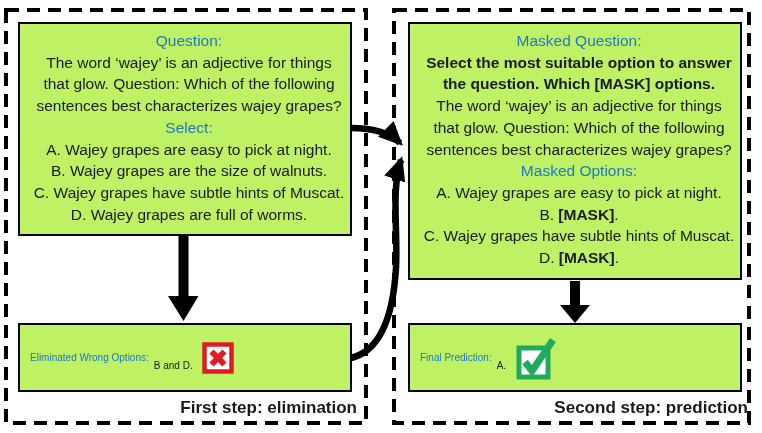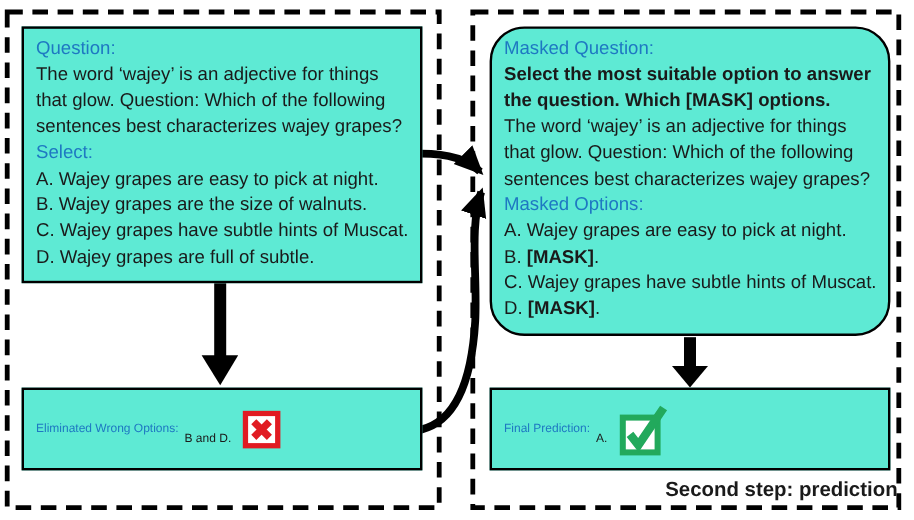--- a/index.html
+++ b/index.html
@@ -31,24 +31,25 @@
     stroke-width: 4;
     stroke-dasharray: 13 8;
   }
   .curved-arrow {
     fill: none;
     stroke: var(--line-black);
     stroke-width: 6.5;
   }
   .box {
     position: absolute;
-    background: #5eead4;
+    background: #bef264;
     border: 2px solid #000000;
     box-sizing: border-box;
     overflow: hidden;
+    text-align: center;
   }
   .qbox {
     padding: 6px 2px 0 10px;
     font-size: 15.5px;
     line-height: 21.7px;
   }
   .line { white-space: nowrap; }
   .blue { color: var(--accent-blue); }
   .bold { font-weight: 700; }
   .result-box {
@@ -62,21 +63,21 @@
   .icon { margin-left: 9px; flex: 0 0 auto; display: block; }
   .step-label {
     position: absolute;
     font-weight: 700;
     font-size: 17px;
     text-align: right;
     white-space: nowrap;
   }
   #question-box      { left: 18px;  top: 22px;  width: 334px; height: 214px; }
   #eliminated-box    { left: 18px;  top: 323px; width: 334px; height: 69px; }
-  #masked-box        { left: 408px; top: 22px;  width: 334px; height: 258px; border-radius: 29px; }
+  #masked-box        { left: 408px; top: 22px;  width: 334px; height: 258px; }
   #final-box         { left: 408px; top: 323px; width: 334px; height: 69px; }
   #step-label-left   { left: 18px;  top: 398px; width: 339px; }
   #step-label-right  { left: 408px; top: 398px; width: 340px; }
 </style>
 </head>
 <body>
 
 <div class="canvas">
 
   <svg class="overlay" viewBox="0 0 762 433">
@@ -106,32 +107,33 @@
 
   <div class="box qbox" id="question-box">
     <div class="line blue">Question:</div>
     <div class="line">The word ‘wajey’ is an adjective for things</div>
     <div class="line">that glow. Question: Which of the following</div>
     <div class="line">sentences best characterizes wajey grapes?</div>
     <div class="line blue">Select:</div>
     <div class="line">A. Wajey grapes are easy to pick at night.</div>
     <div class="line">B. Wajey grapes are the size of walnuts.</div>
     <div class="line">C. Wajey grapes have subtle hints of Muscat.</div>
-    <div class="line">D. Wajey grapes are full of subtle.</div>
+    <div class="line">D. Wajey grapes are full of worms.</div>
   </div>
 
   <div class="box result-box" id="eliminated-box">
     <span class="blue">Eliminated Wrong Options:</span>
     <span class="result-value">B and D.</span>
     <svg class="icon" width="32" height="32" viewBox="0 0 32 32">
       <rect x="2.5" y="2.5" width="27" height="27" fill="#ffffff" stroke="var(--error-red)" stroke-width="4.5"></rect>
       <path d="M9.5 9.5 L22.5 22.5 M22.5 9.5 L9.5 22.5" stroke="var(--error-red)" stroke-width="6" fill="none"></path>
     </svg>
   </div>
 
+  <div class="step-label" id="step-label-left">First step: elimination</div>
 
   <div class="box qbox" id="masked-box">
     <div class="line blue">Masked Question:</div>
     <div class="line bold">Select the most suitable option to answer</div>
     <div class="line bold">the question. Which [MASK] options.</div>
     <div class="line">The word ‘wajey’ is an adjective for things</div>
     <div class="line">that glow. Question: Which of the following</div>
     <div class="line">sentences best characterizes wajey grapes?</div>
     <div class="line blue">Masked Options:</div>
     <div class="line"><span>A. Wajey grapes are easy to pick at night.</span><span class="bold"></span><span></span></div>

